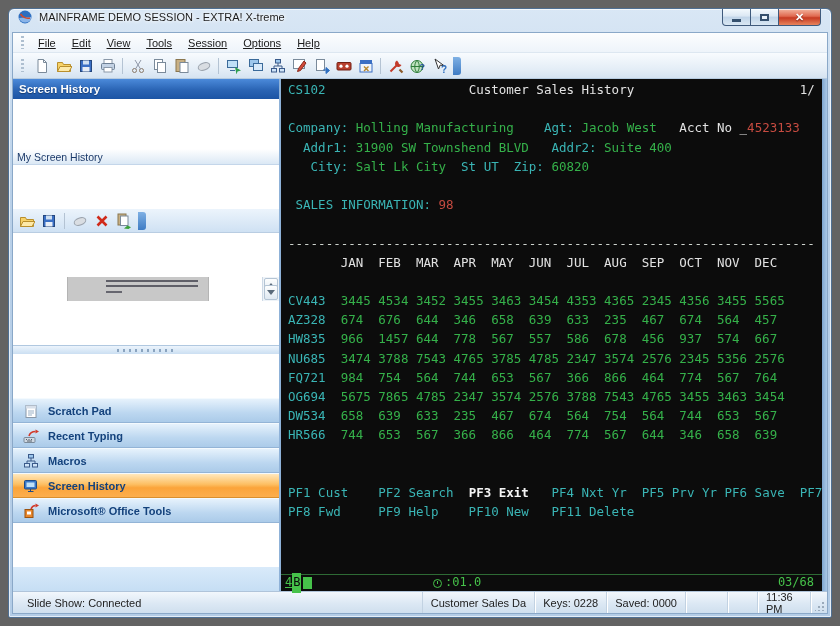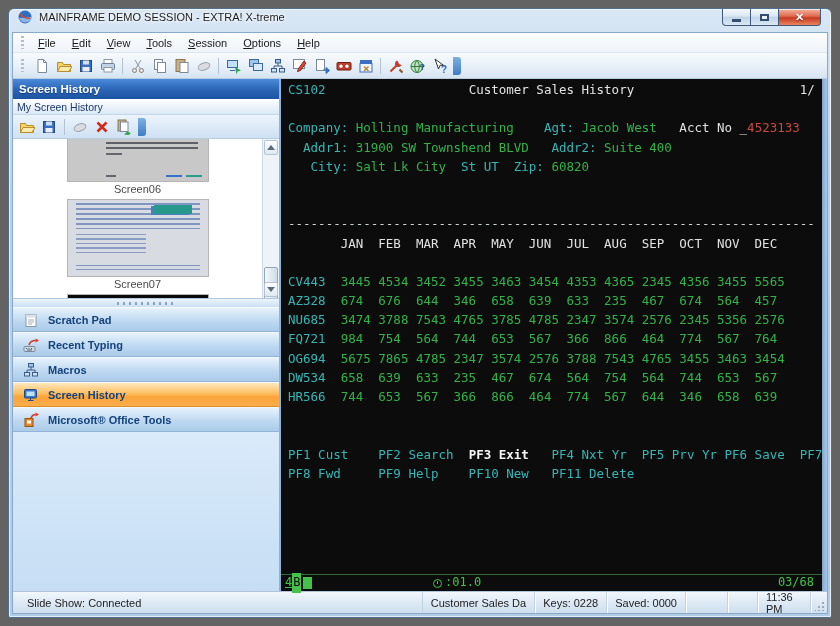--- a/index.html
+++ b/index.html
@@ -39,39 +39,39 @@
     display:flex; flex-direction:column; overflow:hidden;
   }
   
   .menubar {
     height:20px; flex:0 0 20px; display:flex; align-items:center; padding-left:6px;
     background:linear-gradient(#fcfdfe,#eef4fa); border-bottom:1px solid #dde7f1;
     font-size:11px; color:#1a1a1a;
   }
   .grip { width:3px; height:13px; margin:0 6px 0 2px;
     background:repeating-linear-gradient(180deg,#aebfd0 0 2px,transparent 2px 4px); }
-  .menu-item { padding:2px 8px; cursor:default; }
+  .menu-item { padding:2px 8px; cursor:default;text-decoration:underline; }
   .menu-item u { text-decoration:underline; }
   .toolbar {
     height:26px; flex:0 0 26px; display:flex; align-items:center; gap:1px; padding-left:6px;
     background:linear-gradient(#f8fbfe,#e2ecf6 70%,#d5e3f1); border-bottom:1px solid #b6cbe0;
   }
   .tbtn { width:21px; height:21px; display:flex; align-items:center; justify-content:center; border-radius:2px; }
   .tsep { width:1px; height:16px; background:#b4c3d3; margin:0 3px; }
   .toolbar-end { width:8px; height:18px; margin-left:2px; border-radius:0 3px 3px 0;
     background:linear-gradient(180deg,#7fb0e4,#3f7cc4); }
   
   .main { flex:1; display:flex; min-height:0; }
   
-  .sidebar { width:268px; flex:0 0 268px; display:flex; flex-direction:column; background:#fff; border-right:2px solid #8fb2d8; }
+  .sidebar { width:268px; flex:0 0 268px; display:flex; flex-direction:column; background:#fff; border-right:2px solid #8fb2d8;gap:44px; }
   .panel-header { height:20px; flex:0 0 20px; background:linear-gradient(#4b8ada,#2a64b4 55%,#1c54a4);
     color:#fff; font-weight:bold; font-size:11.5px; display:flex; align-items:center; padding-left:6px;
     text-shadow:0 1px 1px #123a72; }
   .panel-sub { height:16px; flex:0 0 16px; background:linear-gradient(#ffffff,#dbe8f5);
-    color:#1c3a6a; font-size:10.5px; display:flex; align-items:center; padding-left:4px; border-bottom:1px solid #c4d6ea; }
+    color:#1c3a6a; font-size:10.5px; display:flex; align-items:center; padding-left:4px; border-bottom:1px solid #c4d6ea;margin-top:6px; }
   .panel-toolbar { height:24px; flex:0 0 24px; background:linear-gradient(#ecf4fc,#cfe1f3);
     display:flex; align-items:center; padding-left:4px; gap:2px; border-bottom:1px solid #b9cde2; }
   .pt-btn { width:20px; height:20px; display:flex; align-items:center; justify-content:center; }
   .thumb-area { flex:1; position:relative; background:#fff; overflow:hidden; }
   .thumb-list { position:absolute; left:0; right:17px; top:0; bottom:0;
     display:flex; flex-direction:column; align-items:center; overflow:hidden; }
   .thumb { width:140px; position:relative; overflow:hidden; box-shadow:0 0 0 1px #b4b4b4; flex:0 0 auto; }
   .thumb i { position:absolute; display:block; }
   .thumb-label { font-size:11px; color:#4a4a4a; text-align:center; margin:2px 0 5px; height:14px; }
   .t-gray { height:42px; background:#c8c8c8; }
@@ -435,26 +435,28 @@
         </div>
 
         <div class="terminal">
           <div id="term-lines">
               <div class="tline"><span class="cy">CS102</span><span class="wh">                   Customer Sales History</span><span class="wh">                      1/ 1</span></div>
               <div class="tline">&nbsp;</div>
               <div class="tline"><span class="cy">Company: </span><span class="gr">Holling Manufacturing</span><span class="cy">    Agt: </span><span class="gr">Jacob West</span><span class="wh">   Acct No </span><span class="wh">_</span><span class="rd">4523133</span></div>
               <div class="tline"><span class="cy">  Addr1: </span><span class="gr">31900 SW Townshend BLVD</span><span class="cy">   Addr2: </span><span class="gr">Suite 400</span></div>
               <div class="tline"><span class="cy">   City: </span><span class="gr">Salt Lk City</span><span class="cy">  St UT  Zip: </span><span class="gr">60820</span></div>
               <div class="tline">&nbsp;</div>
+              <div class="tline"><span class="cy"> SALES INFORMATION: </span><span class="rd">98</span></div>
               <div class="tline">&nbsp;</div>
               <div class="tline"><span class="dim">----------------------------------------------------------------------</span></div>
               <div class="tline"><span class="wh">       JAN  FEB  MAR  APR  MAY  JUN  JUL  AUG  SEP  OCT  NOV  DEC  </span></div>
               <div class="tline">&nbsp;</div>
               <div class="tline"><span class="cy">CV443  </span><span class="gr">3445 4534 3452 3455 3463 3454 4353 4365 2345 4356 3455 5565 </span></div>
               <div class="tline"><span class="cy">AZ328  </span><span class="gr">674  676  644  346  658  639  633  235  467  674  564  457  </span></div>
+              <div class="tline"><span class="cy">HW835  </span><span class="gr">966  1457 644  778  567  557  586  678  456  937  574  667  </span></div>
               <div class="tline"><span class="cy">NU685  </span><span class="gr">3474 3788 7543 4765 3785 4785 2347 3574 2576 2345 5356 2576 </span></div>
               <div class="tline"><span class="cy">FQ721  </span><span class="gr">984  754  564  744  653  567  366  866  464  774  567  764  </span></div>
               <div class="tline"><span class="cy">OG694  </span><span class="gr">5675 7865 4785 2347 3574 2576 3788 7543 4765 3455 3463 3454 </span></div>
               <div class="tline"><span class="cy">DW534  </span><span class="gr">658  639  633  235  467  674  564  754  564  744  653  567  </span></div>
               <div class="tline"><span class="cy">HR566  </span><span class="gr">744  653  567  366  866  464  774  567  644  346  658  639  </span></div>
               <div class="tline">&nbsp;</div>
               <div class="tline">&nbsp;</div>
               <div class="tline"><span class="cy">PF1 Cust    PF2 Search  </span><span class="whb">PF3 Exit</span><span class="cy">   PF4 Nxt Yr  PF5 Prv Yr PF6 Save  PF7 Back</span></div>
               <div class="tline"><span class="cy">PF8 Fwd     PF9 Help    PF10 New   PF11 Delete</span></div>
             </div>

